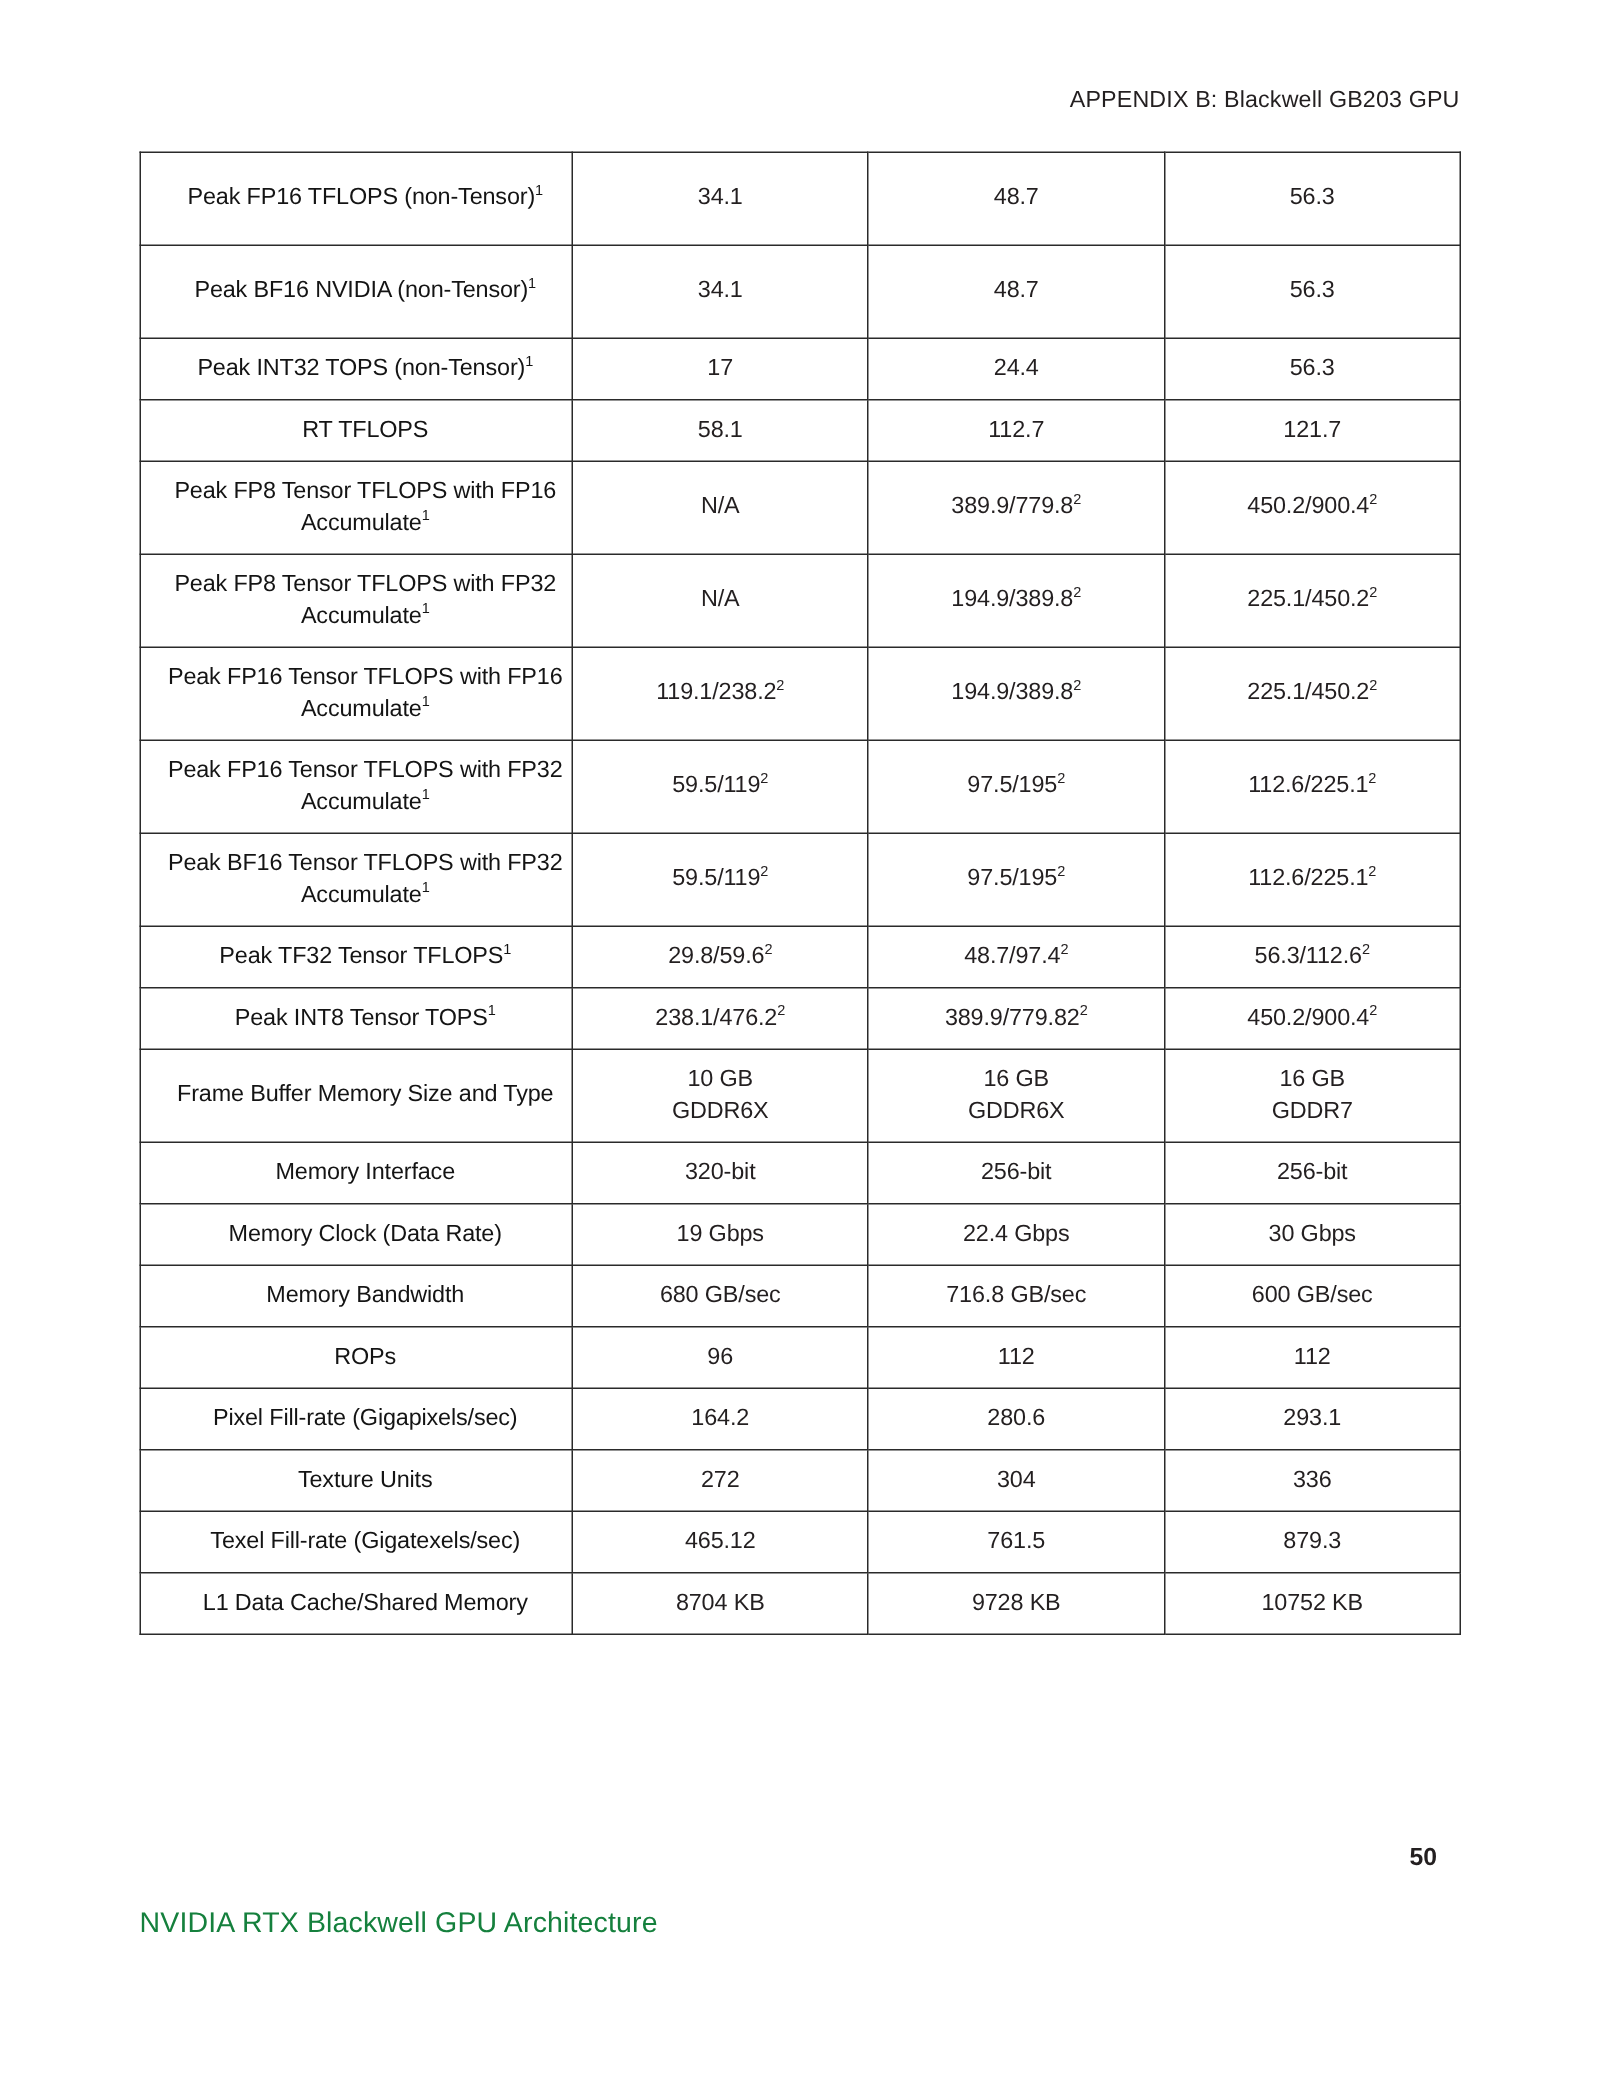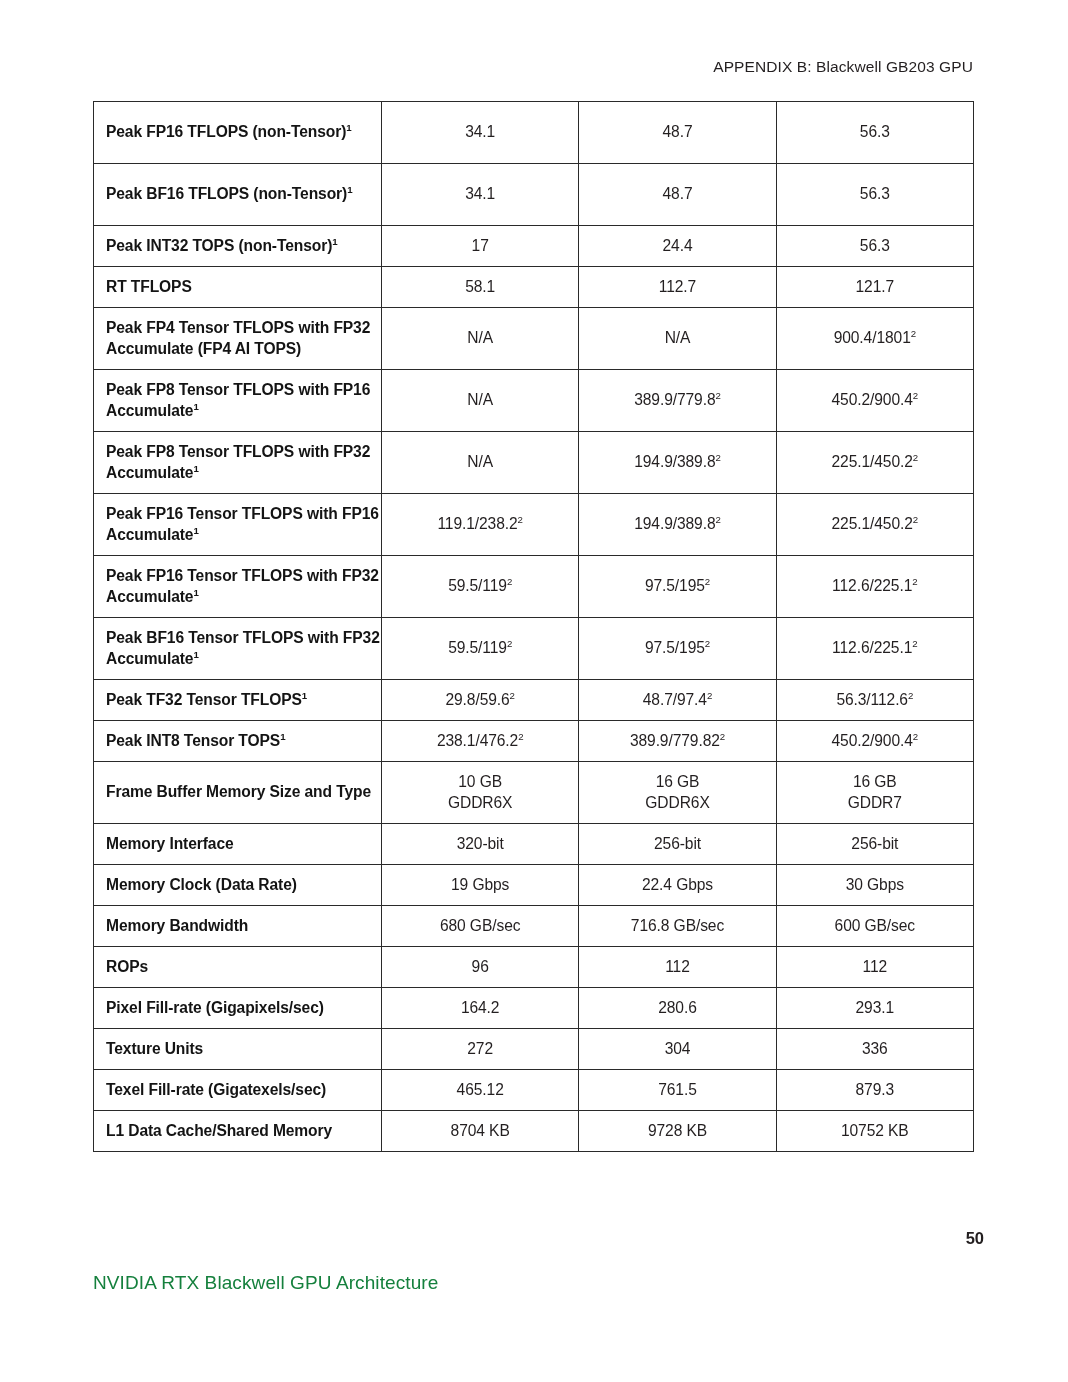--- a/index.html
+++ b/index.html
@@ -50,24 +50,25 @@
     border: 1.4px solid #2a2a2a;
     padding: 0;
     vertical-align: middle;
   }
   .spec-table col.c-label  { width: 288px; }
   .spec-table col.c-val    { width: 197.33px; }
 
   td.label-cell {
     padding: 9px 0 9px 12px;
     font-size: 15.6px;
-    font-weight: bold;
+    font-weight: normal;
     line-height: 1.33;
     letter-spacing: -0.1px;
     color: #141414;
+    text-align: center;
   }
   td.value-cell {
     text-align: center;
     padding: 9px 4px;
     font-size: 15.6px;
     font-weight: normal;
     line-height: 1.33;
     letter-spacing: -0.1px;
     color: #231f20;
   }
@@ -83,21 +84,21 @@
   
   tr.r-one  td { height: 41px; }
   tr.r-two  td { height: 62px; }
 
   
   .page-number {
     position: absolute;
     top: 1229px;
     left: 0;
     width: 1068px;
-    padding-right: 84px;
+    padding-right: 110px;
     text-align: right;
     font-size: 16.5px;
     font-weight: bold;
     color: #231f20;
   }
   .doc-footer {
     position: absolute;
     top: 1272px;
     left: 93px;
     font-size: 19px;
@@ -126,21 +127,21 @@
             <span class="mline">34.1</span>
           </td>
           <td class="value-cell">
             <span class="mline">48.7</span>
           </td>
           <td class="value-cell">
             <span class="mline">56.3</span>
           </td>
         </tr>
         <tr class="r-two">
-          <td class="label-cell"><span>Peak BF16 TFLOPS (non-Tensor)</span><sup>1</sup></td>
+          <td class="label-cell"><span>Peak BF16 NVIDIA (non-Tensor)</span><sup>1</sup></td>
           <td class="value-cell">
             <span class="mline">34.1</span>
           </td>
           <td class="value-cell">
             <span class="mline">48.7</span>
           </td>
           <td class="value-cell">
             <span class="mline">56.3</span>
           </td>
         </tr>
@@ -159,32 +160,20 @@
         <tr class="r-one">
           <td class="label-cell"><span>RT TFLOPS</span></td>
           <td class="value-cell">
             <span class="mline">58.1</span>
           </td>
           <td class="value-cell">
             <span class="mline">112.7</span>
           </td>
           <td class="value-cell">
             <span class="mline">121.7</span>
-          </td>
-        </tr>
-        <tr class="r-two">
-          <td class="label-cell"><span>Peak FP4 Tensor TFLOPS with FP32 Accumulate (FP4 AI TOPS)</span></td>
-          <td class="value-cell">
-            <span class="mline">N/A</span>
-          </td>
-          <td class="value-cell">
-            <span class="mline">N/A</span>
-          </td>
-          <td class="value-cell">
-            <span class="mline">900.4/1801<sup>2</sup></span>
           </td>
         </tr>
         <tr class="r-two">
           <td class="label-cell"><span>Peak FP8 Tensor TFLOPS with FP16 Accumulate</span><sup>1</sup></td>
           <td class="value-cell">
             <span class="mline">N/A</span>
           </td>
           <td class="value-cell">
             <span class="mline">389.9/779.8<sup>2</sup></span>
           </td>

